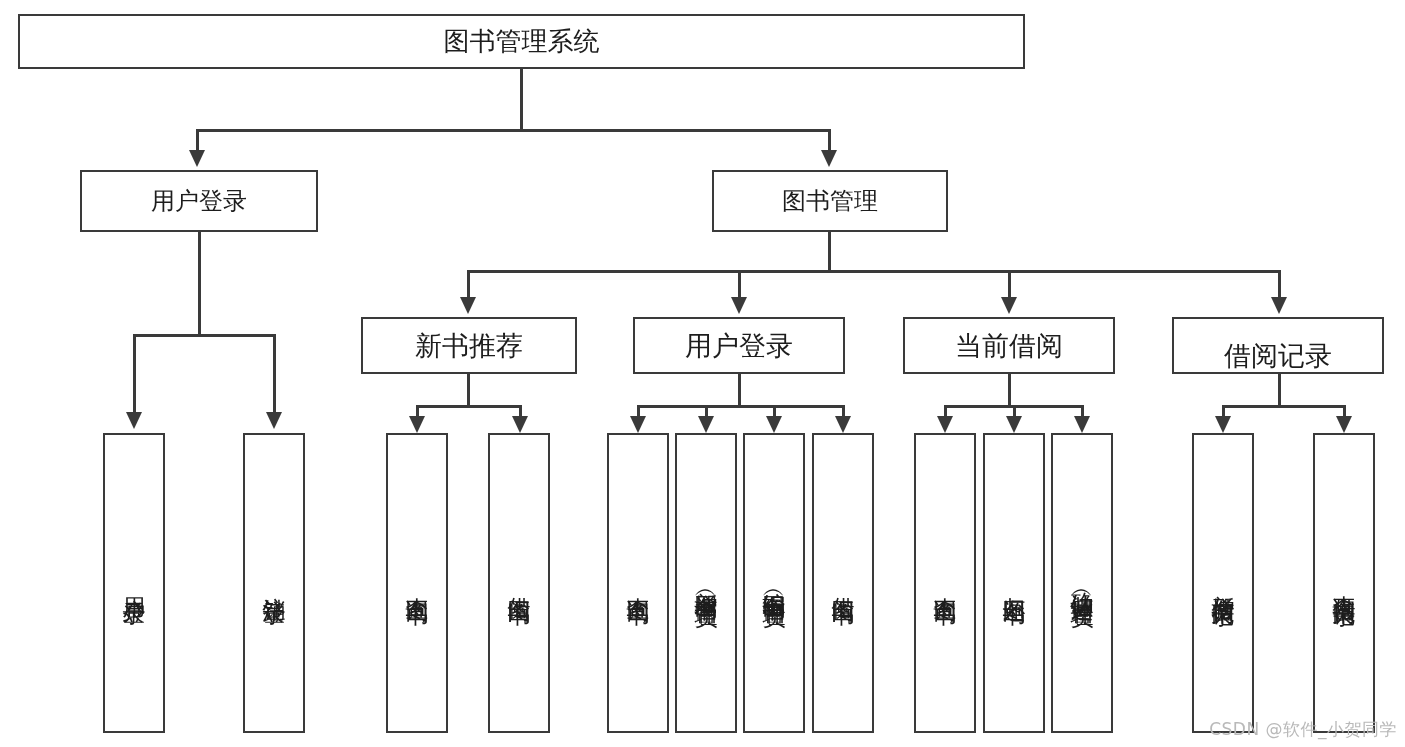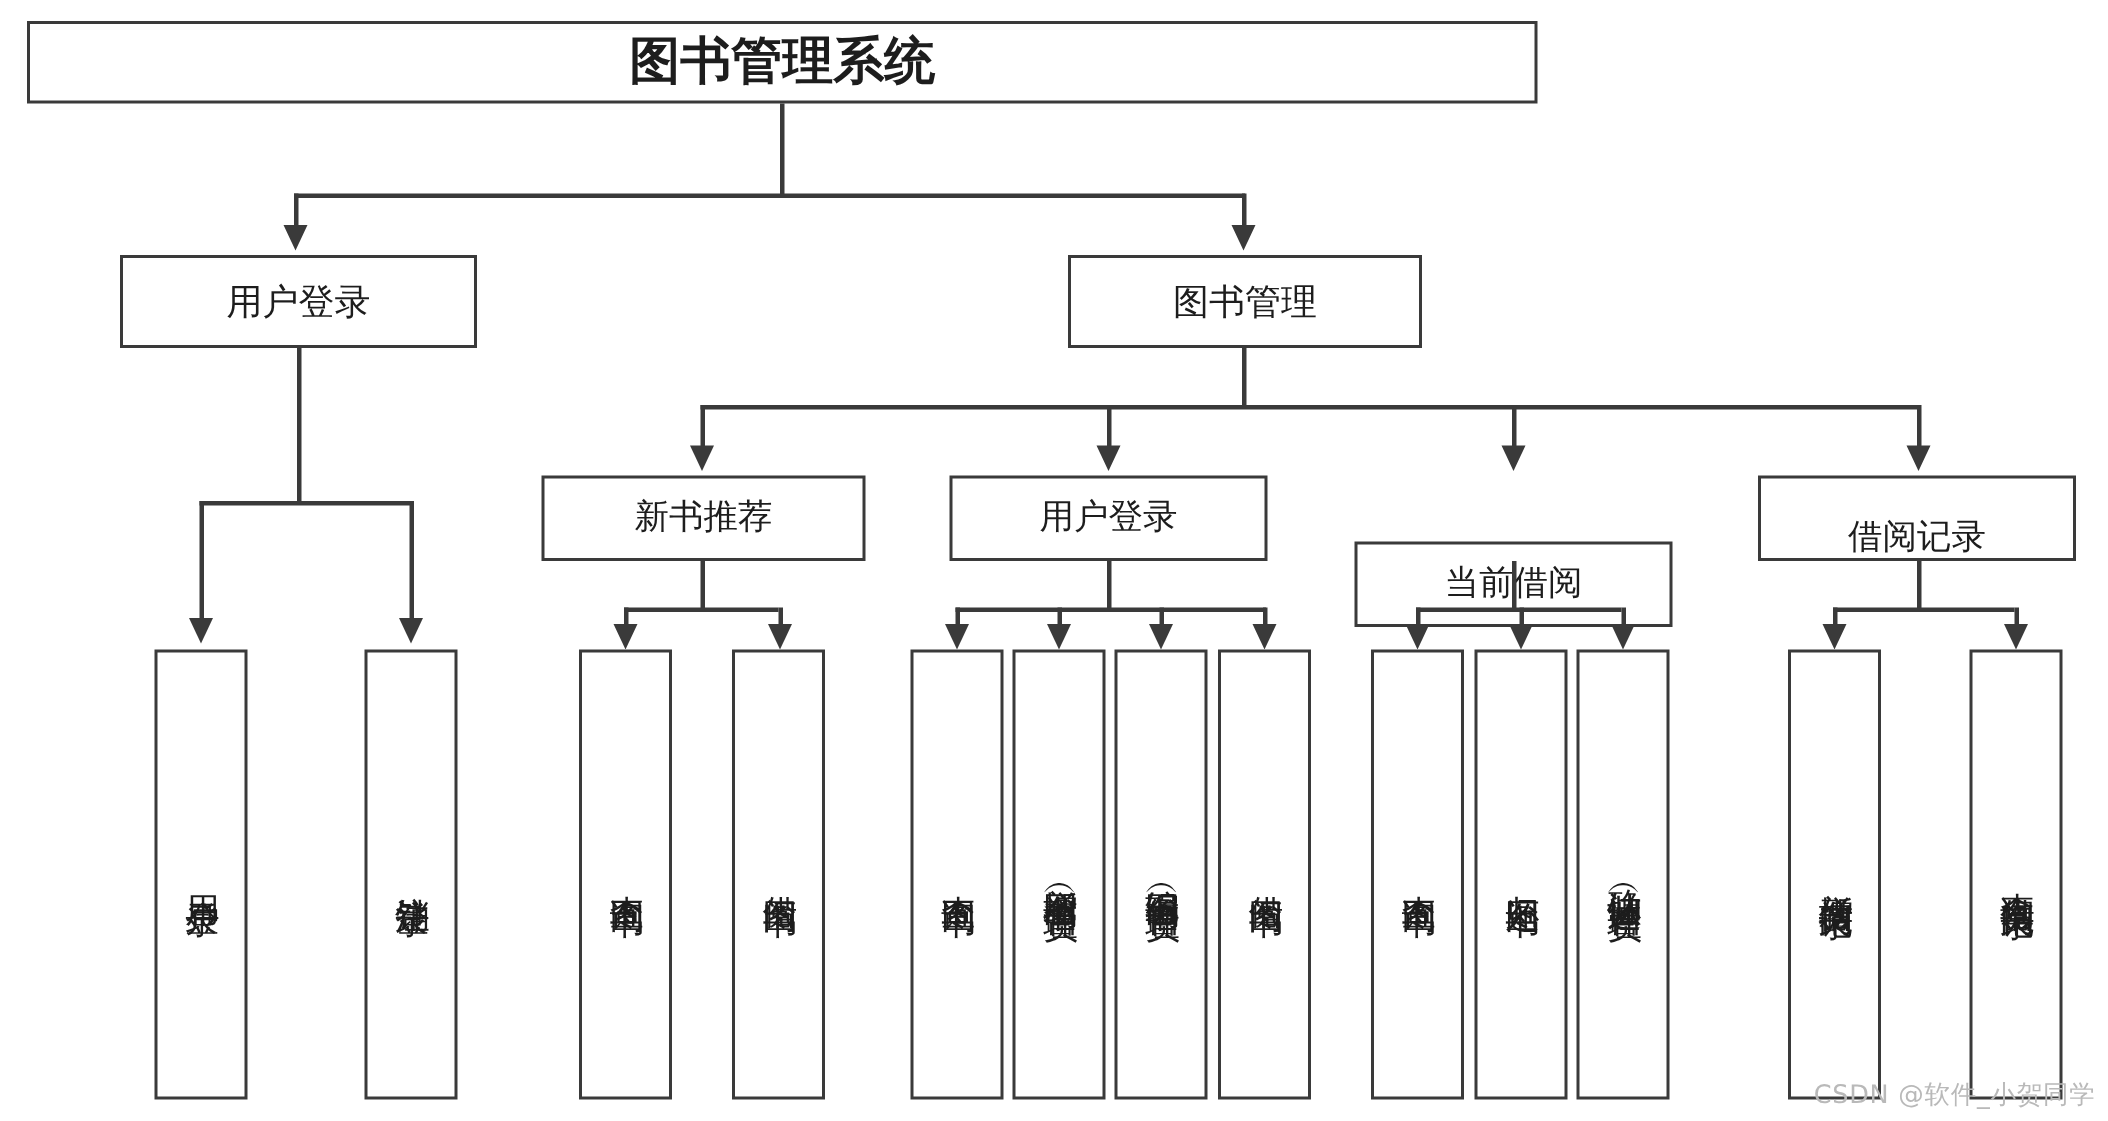--- a/index.html
+++ b/index.html
@@ -20,23 +20,23 @@
     box-sizing:border-box;
     background:#ffffff;
     border:2.5px solid #3a3a3a;
     display:flex;
     align-items:center;
     justify-content:center;
     color:#1d1d1d;
     line-height:1.18;
     text-align:center;
   }
-  .node.root{ font-size:34px;font-weight:bold; }
+  .node.root{ font-size:26px; }
   .node.l1{ font-size:24px; }
-  .node.l2{ font-size:23px; }
+  .node.l2{ font-size:27px; }
   
   .node.leaf{
     font-size:23px;
     writing-mode:vertical-rl;
     text-orientation:upright;
     letter-spacing:2px;
     padding:4px 0;
     align-items:center;
     justify-content:center;
   }
@@ -115,21 +115,21 @@
   <div class="arrow" style="left:1001px;top:297px;"></div>
   <div class="vline" style="left:1278px;top:270px;height:29px;"></div>
   <div class="arrow" style="left:1271px;top:297px;"></div>
 
   <div class="node l2" style="left:361px;top:317px;width:216px;height:57px;">
     <span>新书推荐</span>
   </div>
   <div class="node l2" style="left:633px;top:317px;width:212px;height:57px;">
     <span>用户登录</span>
   </div>
-  <div class="node l2" style="left:903px;top:317px;width:212px;height:57px;margin-top:44px;">
+  <div class="node l2" style="left:903px;top:317px;width:212px;height:57px;">
     <span>当前借阅</span>
   </div>
   <div class="node l2" style="left:1172px;top:317px;width:212px;height:57px;align-items:flex-end;">
     <span>借阅记录</span>
   </div>
 
   <div class="vline" style="left:467px;top:374px;height:33px;"></div>
   <div class="hline" style="left:416px;top:405px;width:103px;"></div>
   <div class="vline" style="left:416px;top:405px;height:13px;"></div>
   <div class="arrow" style="left:409px;top:416px;"></div>

